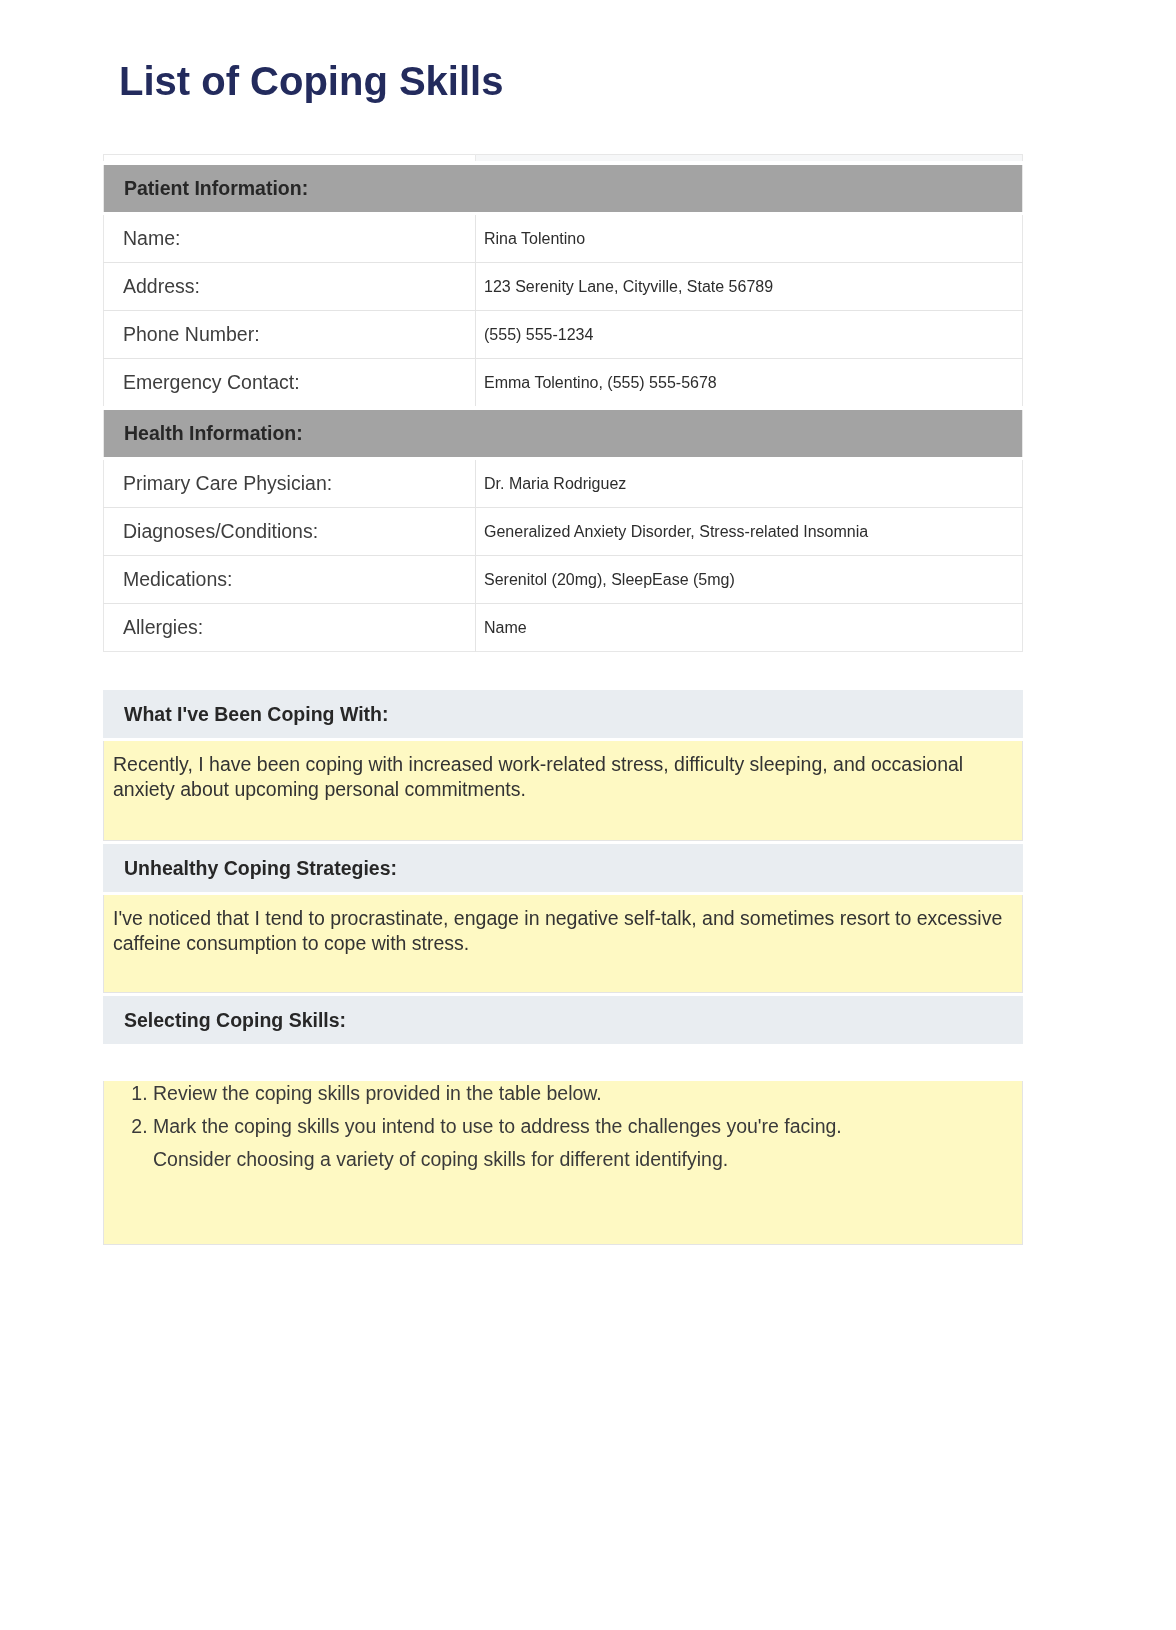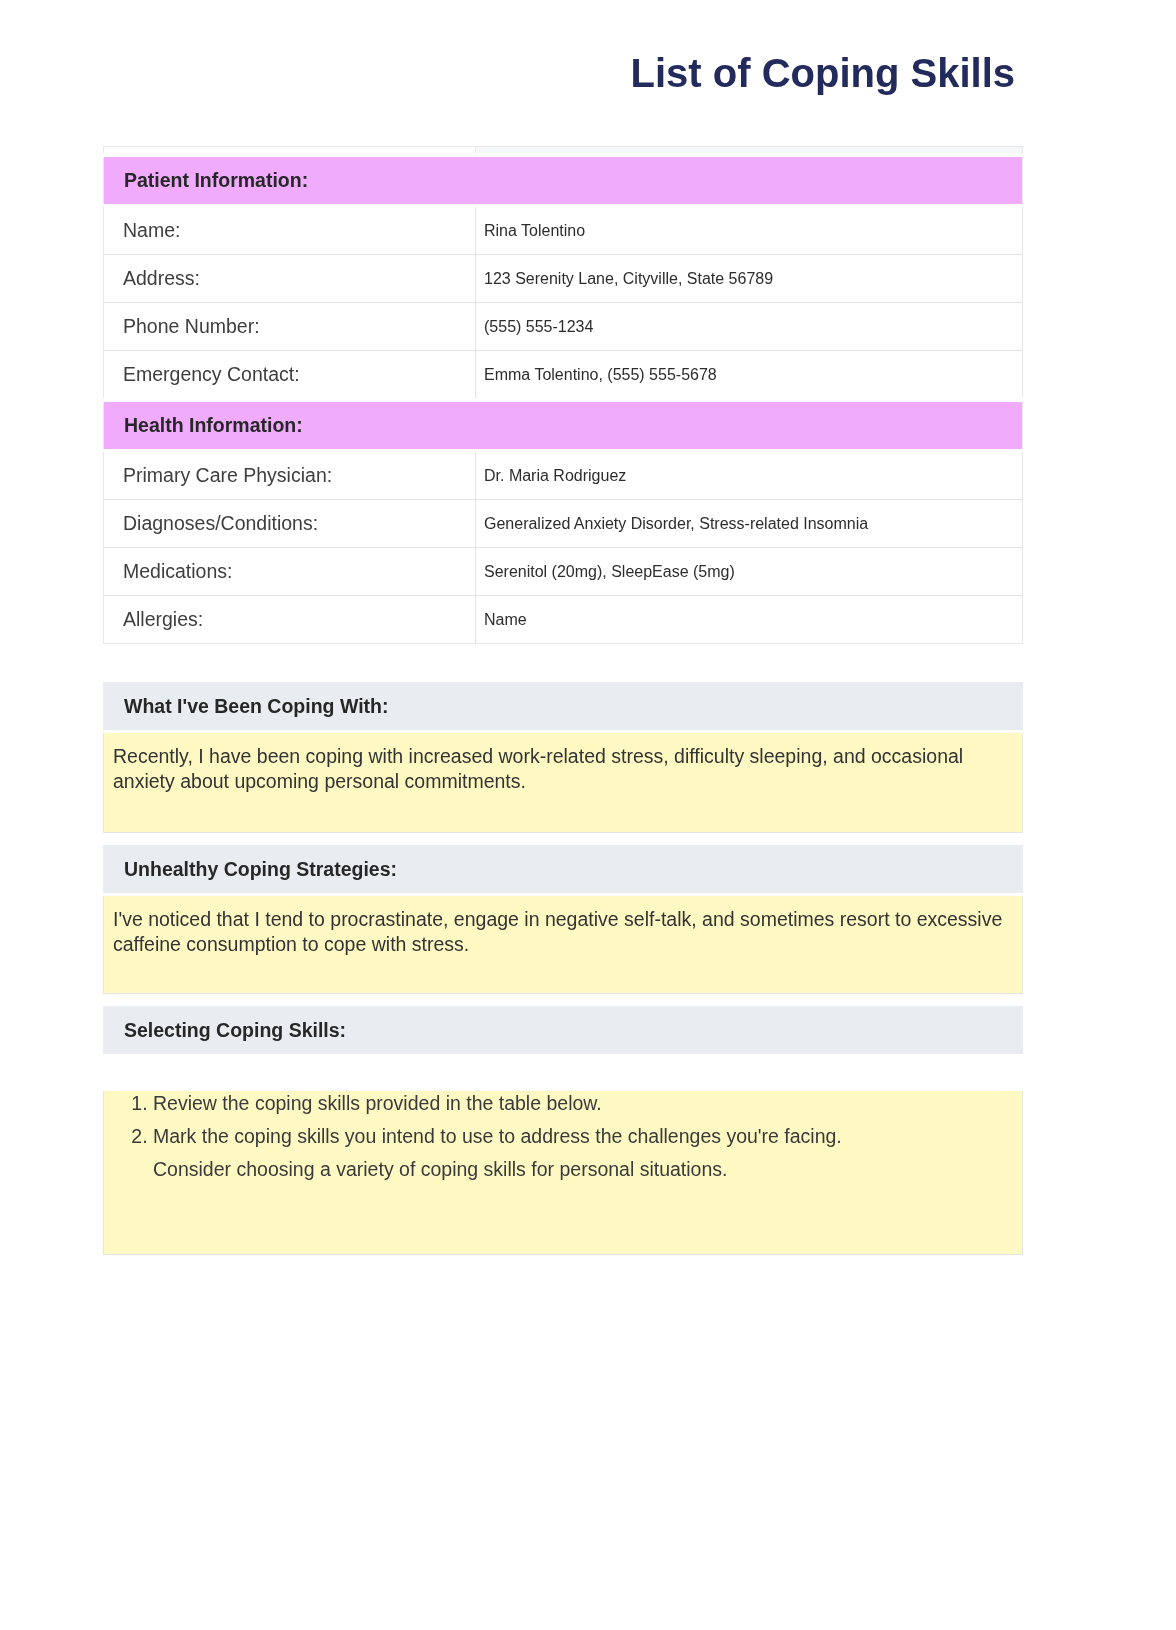--- a/index.html
+++ b/index.html
@@ -5,41 +5,41 @@
   html, body { margin: 0; padding: 0; background: #ffffff; }
   body {
     width: 1176px; height: 1630px;
     font-family: "Liberation Sans", sans-serif;
     color: #333;
     overflow: hidden;
   }
   .content { width: 920px; margin-left: 103px; }
 
   h1.doc-title {
-    margin: 8px; padding-top: 42px;
-    text-align: right;
+    margin: 16px; padding-top: 42px;
+    text-align: left;
     font-size: 40px; font-weight: bold;
     color: #232b5d;
     line-height: 46px;
   }
 
   table.info-table {
     margin-top: 50px;
     width: 920px;
     border-collapse: collapse;
     border: 1px solid #e7e7e7;
     table-layout: fixed;
   }
   table.info-table col.c1 { width: 372px; }
   tr.spacer td { height: 6px; padding: 0; }
   tr.spacer td.sp-left  { background: #ffffff; }
   tr.spacer td.sp-right { background: #f6f7f8; border-left: 1px solid #e9e9e9; }
 
   tr.thead td {
-    background: #f0abfc;
+    background: #a3a3a3;
     font-weight: bold;
     font-size: 19.5px;
     color: #272727;
     height: 47px;
     padding: 0 0 0 20px;
     border-top: 4px solid #ffffff;
     border-bottom: 3px solid #ffffff;
   }
   tr.data td {
     height: 47px;
@@ -61,21 +61,21 @@
 
   p.intro {
     margin: 112px 0 0 1px;
     width: 910px;
     font-size: 19.5px;
     line-height: 26px;
     color: #3a3a3a;
   }
 
   .sections { margin-top: 38px; }
-  .sec { margin-top: 12px; }
+  .sec { margin-top: 3px; }
   .sec-head {
     height: 48px;
     line-height: 48px;
     background: #e9edf1;
     font-weight: bold;
     font-size: 19.5px;
     color: #272727;
     padding-left: 21px;
   }
   .sec-body {
@@ -176,20 +176,20 @@
 
     <div class="sec">
       <div class="sec-head">Selecting Coping Skills:</div>
       <div class="sec-body body-3">
         <ol class="steps">
           <li>
             <span>Review the coping skills provided in the table below.</span>
           </li>
           <li>
             <span>Mark the coping skills you intend to use to address the challenges you're facing.</span>
-            <div class="step-note">Consider choosing a variety of coping skills for personal situations.</div>
+            <div class="step-note">Consider choosing a variety of coping skills for different identifying.</div>
           </li>
         </ol>
       </div>
     </div>
 
   </div>
 </div>
 
 </body></html>

